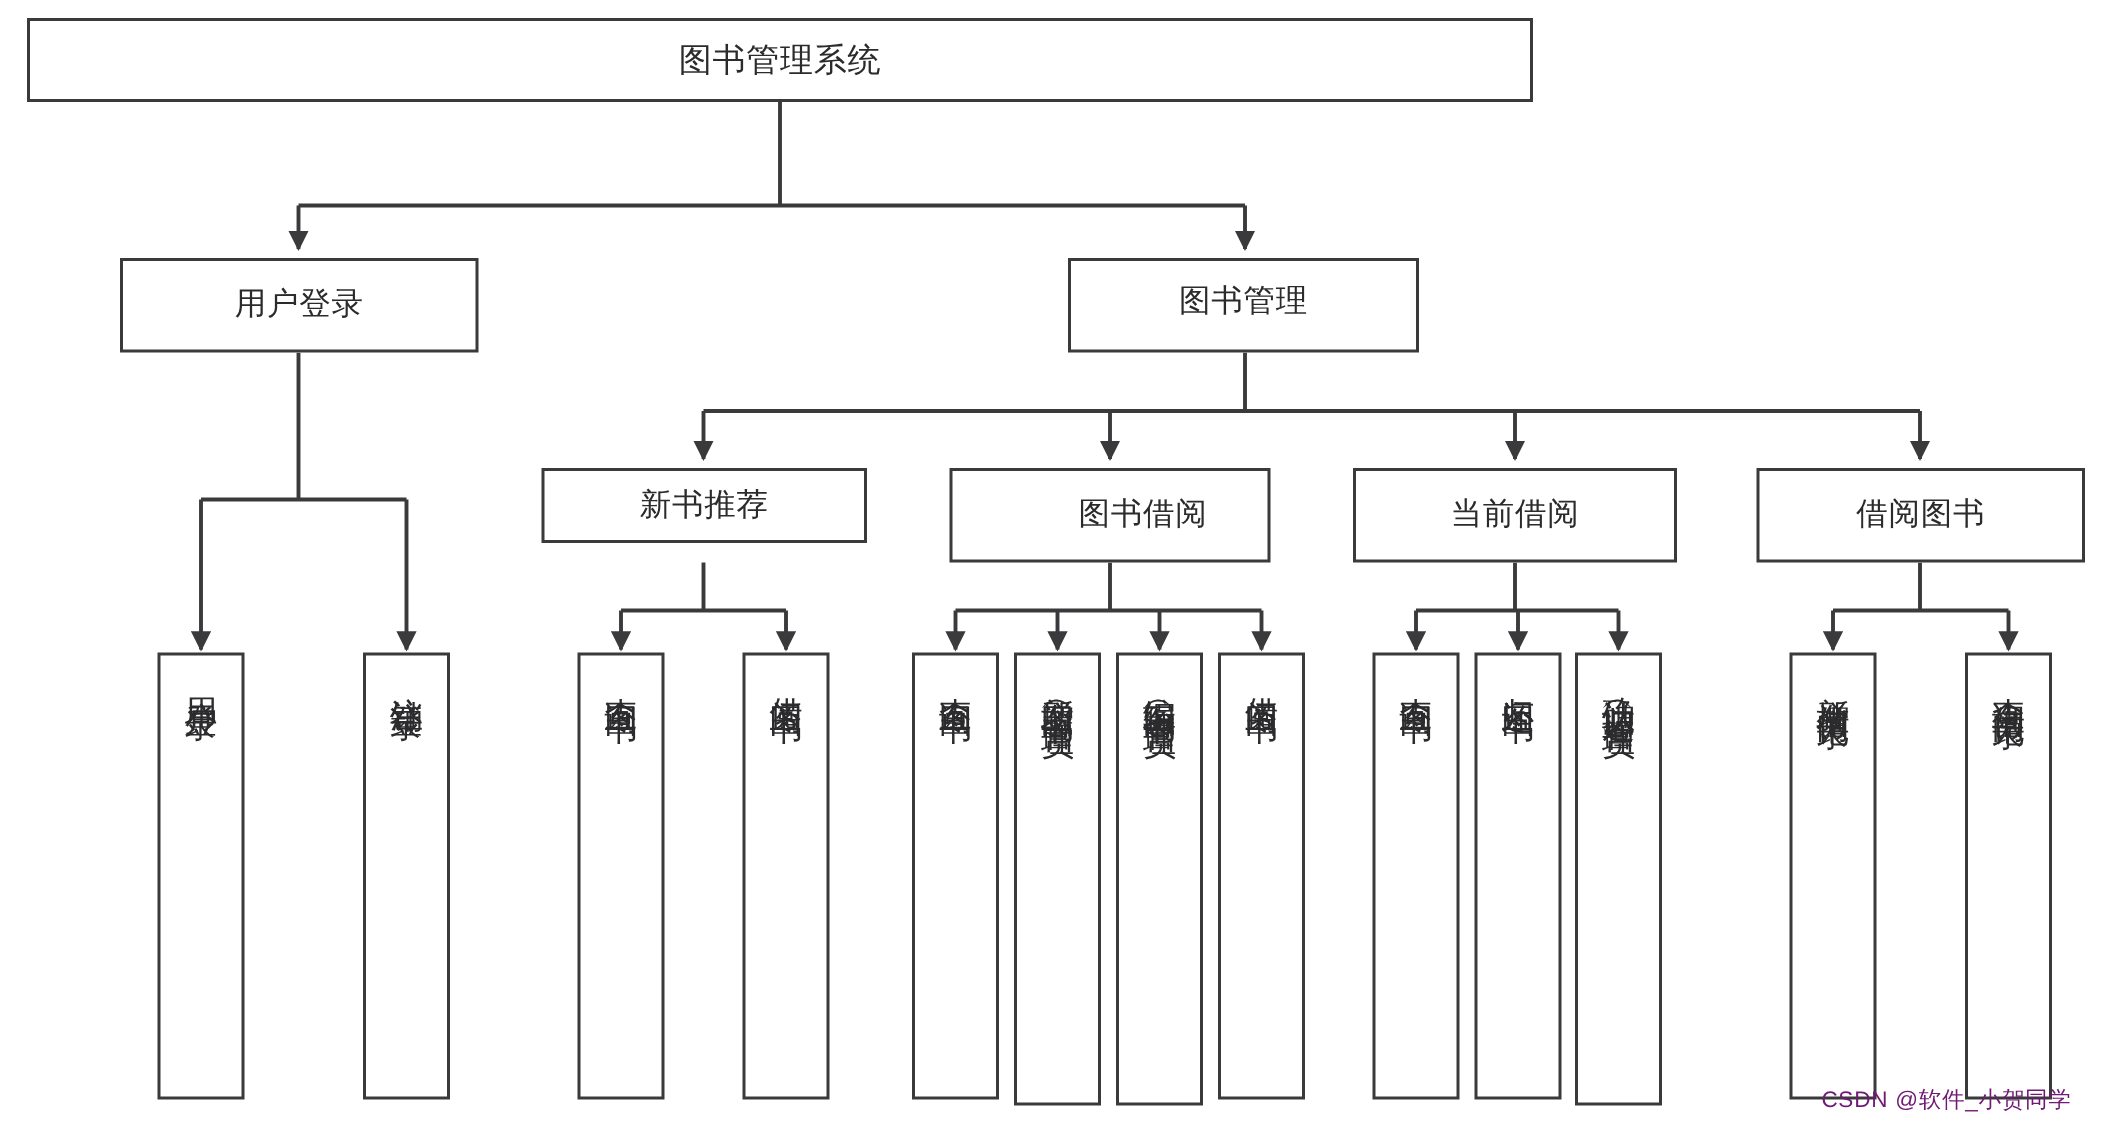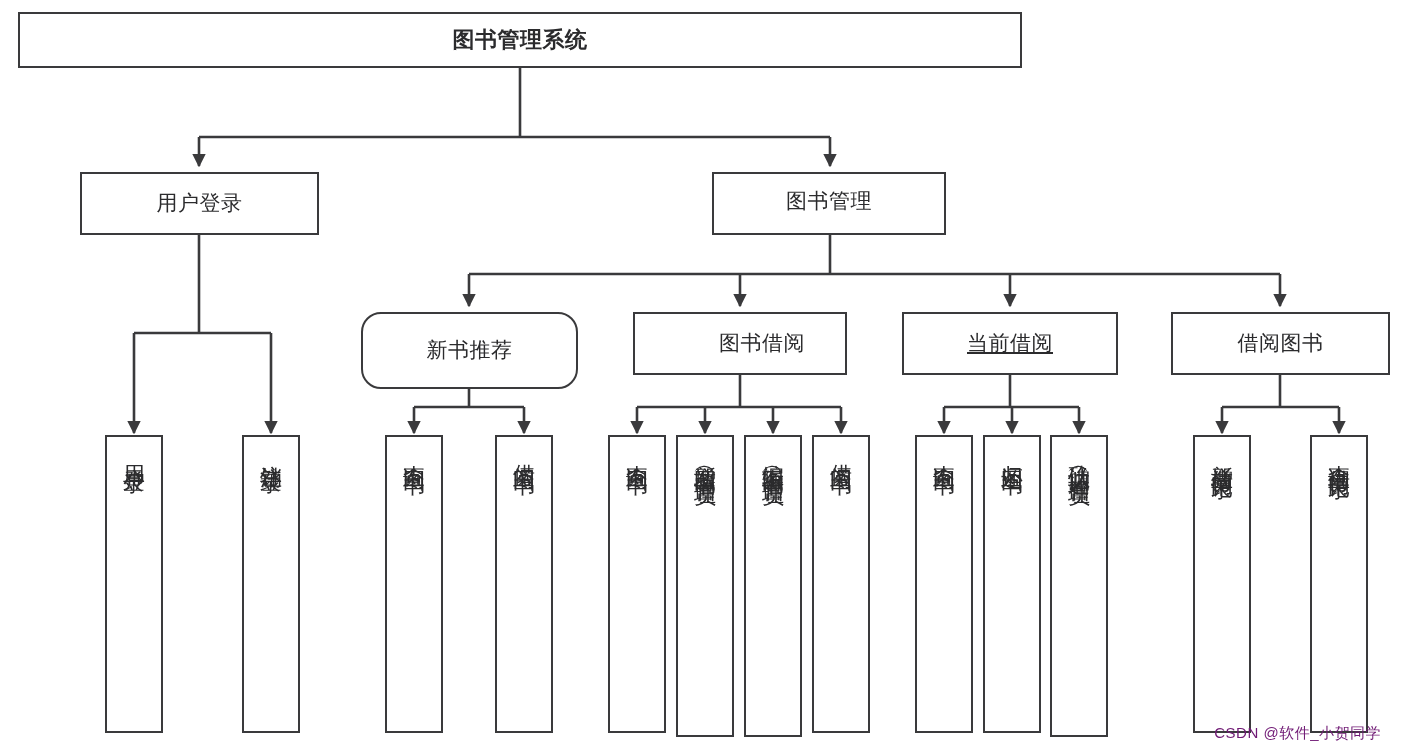--- a/index.html
+++ b/index.html
@@ -126,38 +126,38 @@
       <path d="M 1012 407 L 1012 433" marker-end="url(#arrow)"></path>
       <path d="M 1079 407 L 1079 433" marker-end="url(#arrow)"></path>
 
       <path d="M 1280 375 L 1280 407"></path>
       <path d="M 1222 407 L 1339 407"></path>
       <path d="M 1222 407 L 1222 433" marker-end="url(#arrow)"></path>
       <path d="M 1339 407 L 1339 433" marker-end="url(#arrow)"></path>
     </g>
   </svg>
 
-  <div class="node h root" style="left:18px; top:12px; width:1004px; height:56px;font-weight:bold;">
+  <div class="node h root" style="left:18px; top:12px; width:1004px; height:56px;">
     <span class="lbl">图书管理系统</span>
   </div>
 
   <div class="node h" style="left:80px; top:172px; width:239px; height:63px;">
     <span class="lbl">用户登录</span>
   </div>
   <div class="node h" style="left:712px; top:172px; width:234px; height:63px;font-family:Liberation Mono, monospace;">
     <span class="lbl">图书管理</span>
   </div>
 
-  <div class="node h" style="left:361px; top:312px; width:217px; height:77px;border-radius:20px;">
+  <div class="node h" style="left:361px; top:312px; width:217px; height:50px;">
     <span class="lbl">新书推荐</span>
   </div>
   <div class="node h" style="left:633px; top:312px; width:214px; height:63px;padding-left:44px;">
     <span class="lbl">图书借阅</span>
   </div>
-  <div class="node h" style="left:902px; top:312px; width:216px; height:63px;text-decoration:underline;">
+  <div class="node h" style="left:902px; top:312px; width:216px; height:63px;">
     <span class="lbl">当前借阅</span>
   </div>
   <div class="node h" style="left:1171px; top:312px; width:219px; height:63px;">
     <span class="lbl">借阅图书</span>
   </div>
 
   <div class="node v" style="left:105px; top:435px; width:58px; height:298px;">
     <span class="lbl">用户登录</span>
   </div>
   <div class="node v" style="left:242px; top:435px; width:58px; height:298px;">

